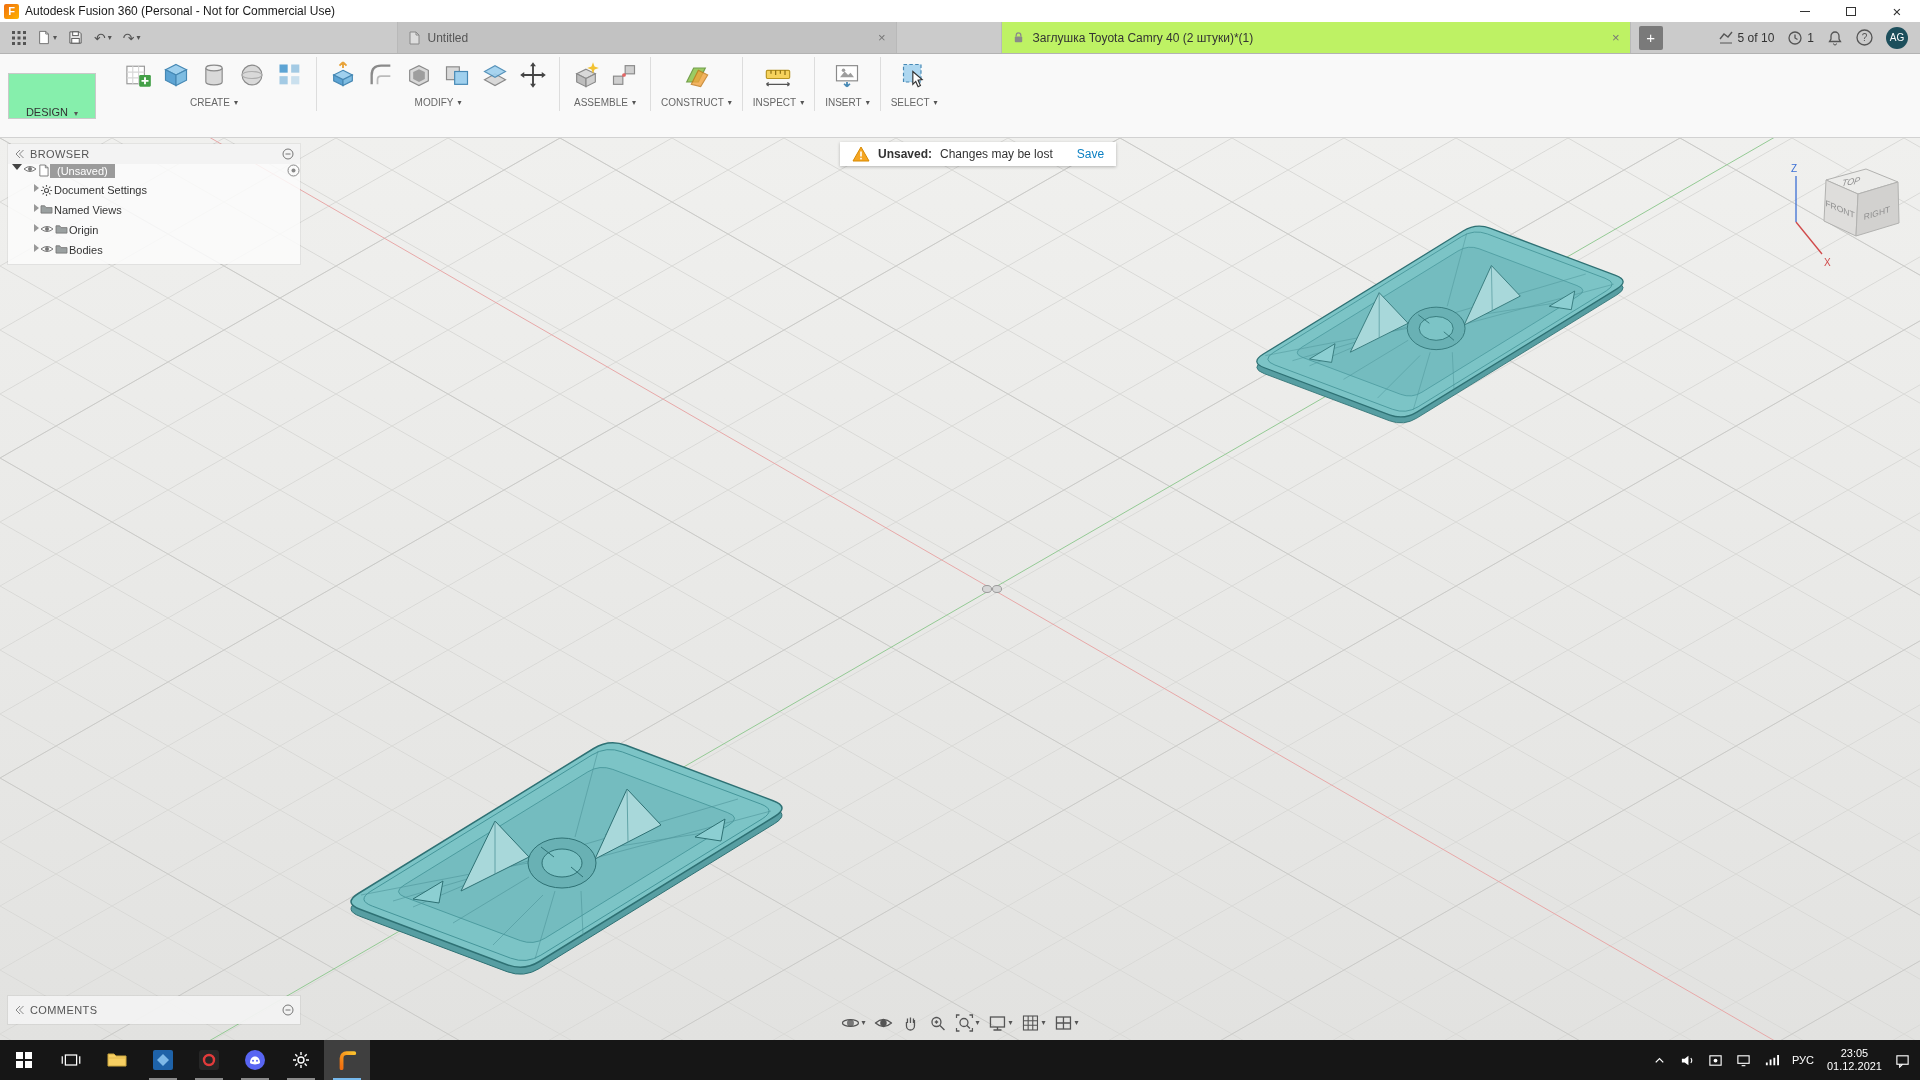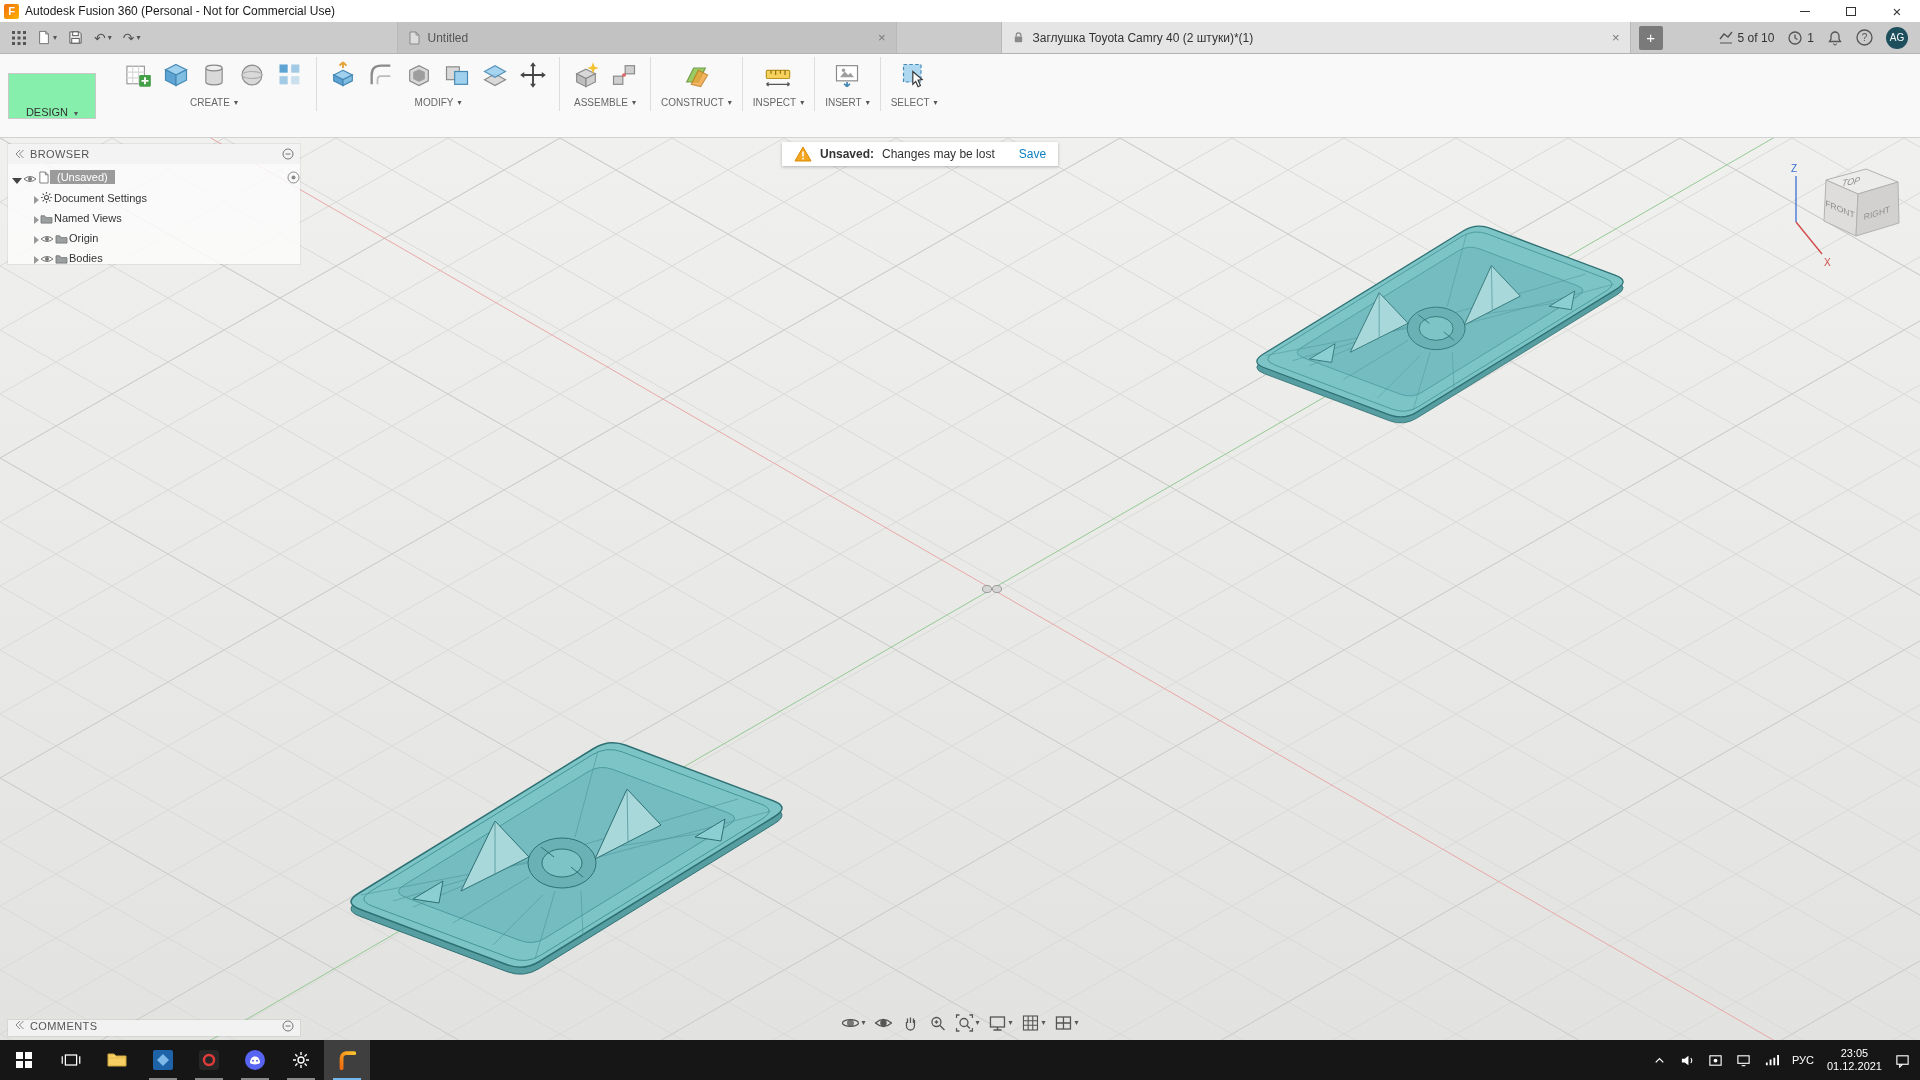--- a/index.html
+++ b/index.html
@@ -18,21 +18,21 @@
 .maxbox{width:10px;height:9px;border:1px solid #333;display:block}
 
 
 .tabrow{flex:0 0 32px;background:#cbcbcb;border-bottom:1px solid #b3b3b3;display:flex;align-items:stretch}
 .qat{display:flex;align-items:center;gap:11px;padding:0 12px}
 .qat .qi{display:flex;align-items:center;gap:2px;color:#555}
 .caret{font-size:8px;color:#555;line-height:1}
 .undoredo{font-size:14px;color:#555}
 .doc-tab{display:flex;align-items:center;gap:8px;padding:0 10px;font-size:12px;color:#555;border-right:1px solid #b9b9b9;border-left:1px solid #b9b9b9}
 .doc-tab.inactive{background:#c2c2c2;width:500px;margin-left:244px}
-.doc-tab.active{background:#e5e5e5;width:630px;margin-left:104px;color:#333}
+.doc-tab.active{background:#bef264;width:630px;margin-left:104px;color:#333}
 .tab-close{margin-left:auto;color:#777;font-size:13px}
 .newtab{width:24px;height:24px;margin-left:8px;background:#7a7a7a;color:#fff;display:flex;align-items:center;
   justify-content:center;font-size:15px;border-radius:2px;align-self:center}
 .right-cluster{margin-left:auto;display:flex;align-items:center;gap:13px;padding-right:12px;color:#333}
 .rc-item{display:flex;align-items:center;gap:4px}
 .avatar{width:22px;height:22px;border-radius:50%;background:#1d4f5c;color:#fff;font-size:10px;display:flex;align-items:center;justify-content:center}
 
 
 .ribbon{flex:0 0 84px;background:#f9f9f9;border-bottom:1px solid #d2d2d2;display:flex;padding-left:8px}
 .design-dd{align-self:center;width:88px;height:46px;border:1px solid #c9c9c9;background:#86efac;display:flex;
@@ -50,44 +50,44 @@
 .vdiv{width:1px;background:#ddd;height:54px;margin-top:3px}
 
 
 .viewport{flex:1;position:relative;overflow:hidden}
 .canvas{position:absolute;left:0;top:0}
 
 
 .browser{position:absolute;left:8px;top:6px;width:292px;background:rgba(252,252,252,.85);font-size:11px;color:#333;box-shadow:0 0 0 1px rgba(0,0,0,.05)}
 .bp-header{height:20px;display:flex;align-items:center;gap:6px;padding:0 6px;color:#555;background:rgba(242,242,242,.95);letter-spacing:.4px}
 .bp-header .hspace{flex:1}
-.brow{height:20px;display:flex;align-items:flex-end;gap:1px;padding-left:4px}
+.brow{height:20px;display:flex;align-items:flex-start;gap:1px;padding-left:4px}
 .brow.child{padding-left:26px}
 .unsaved-pill{background:#9b9b9b;color:#fff;padding:1px 7px;font-size:11px}
 .exp-r{width:0;height:0;border-left:5px solid #999;border-top:4px solid transparent;border-bottom:4px solid transparent}
 .exp-d{width:0;height:0;border-top:6px solid #444;border-left:5px solid transparent;border-right:5px solid transparent}
 .brow .grow{flex:1}
 
 
-.warnbar{position:absolute;left:782px;top:4px;height:24px;background:#fff;box-shadow:0 1px 3px rgba(0,0,0,.25);
+.warnbar{position:absolute;left:840px;top:4px;height:24px;background:#fff;box-shadow:0 1px 3px rgba(0,0,0,.25);
   display:flex;align-items:center;gap:8px;padding:0 12px;font-size:12px;color:#333}
 .warnbar b{font-weight:bold}
 .save-link{color:#0a7fc2;margin-left:16px}
 
 
 .viewcube{position:absolute;right:10px;top:22px}
 
 
 .navbar{position:absolute;left:50%;transform:translateX(-50%);bottom:8px;display:flex;align-items:center;gap:9px;color:#555}
 .nvi{display:flex;align-items:center;gap:2px}
 .nvi svg{width:18px;height:18px}
 
 
-.comments{position:absolute;left:8px;bottom:4px;width:292px;height:16px;background:rgba(242,242,242,.95);
-  display:flex;align-items:flex-start;gap:6px;padding:0 6px;font-size:11px;color:#555;letter-spacing:.4px;box-shadow:0 0 0 1px rgba(0,0,0,.05)}
+.comments{position:absolute;left:8px;bottom:16px;width:292px;height:28px;background:rgba(242,242,242,.95);
+  display:flex;align-items:center;gap:6px;padding:0 6px;font-size:11px;color:#555;letter-spacing:.4px;box-shadow:0 0 0 1px rgba(0,0,0,.05)}
 .comments .hspace{flex:1}
 
 
 .taskbar{flex:0 0 40px;background:#161616;display:flex;align-items:stretch;color:#fff}
 .tb-start{width:48px;display:flex;align-items:center;justify-content:center}
 .winlogo{display:grid;grid-template-columns:7px 7px;grid-template-rows:7px 7px;gap:2px}
 .winlogo span{background:#fff;display:block}
 .tb-search{width:368px;background:#fff;display:flex;align-items:center;gap:9px;padding:0 11px;color:#4a4a4a;font-size:13px;border:1px solid #777}
 .tb-icon{width:46px;display:flex;align-items:center;justify-content:center;position:relative}
 .tb-icon svg{width:20px;height:20px}

